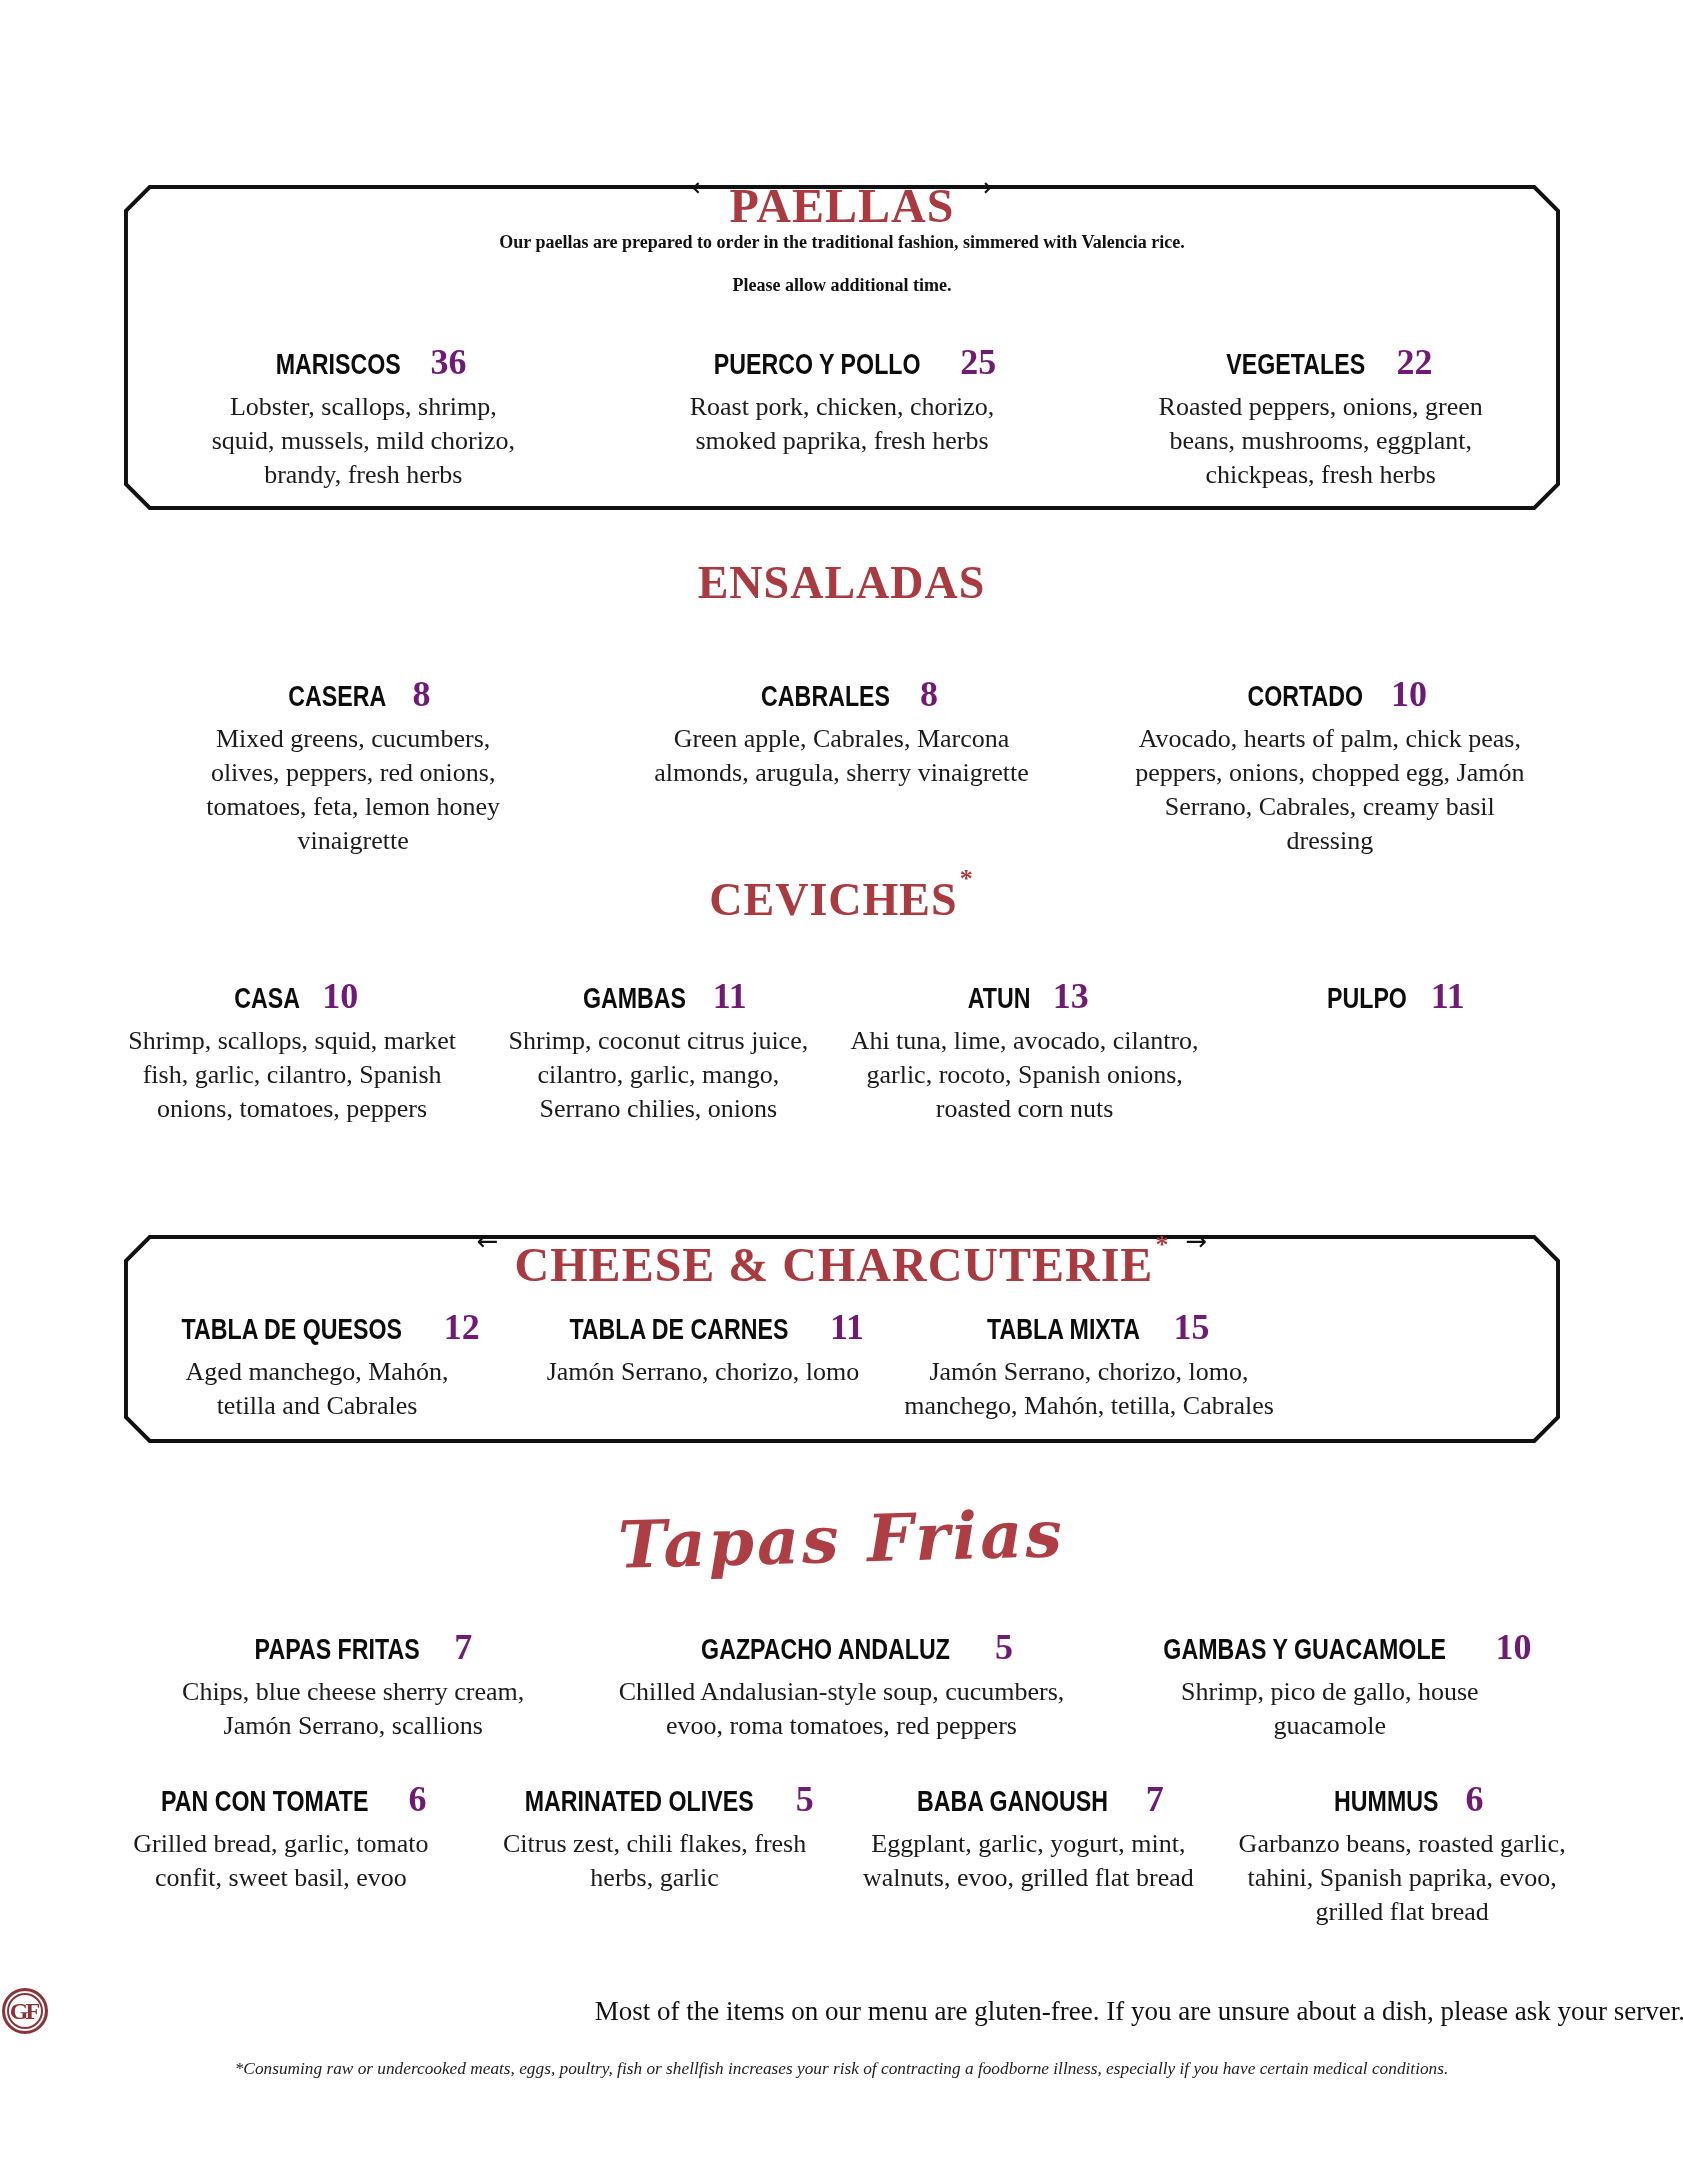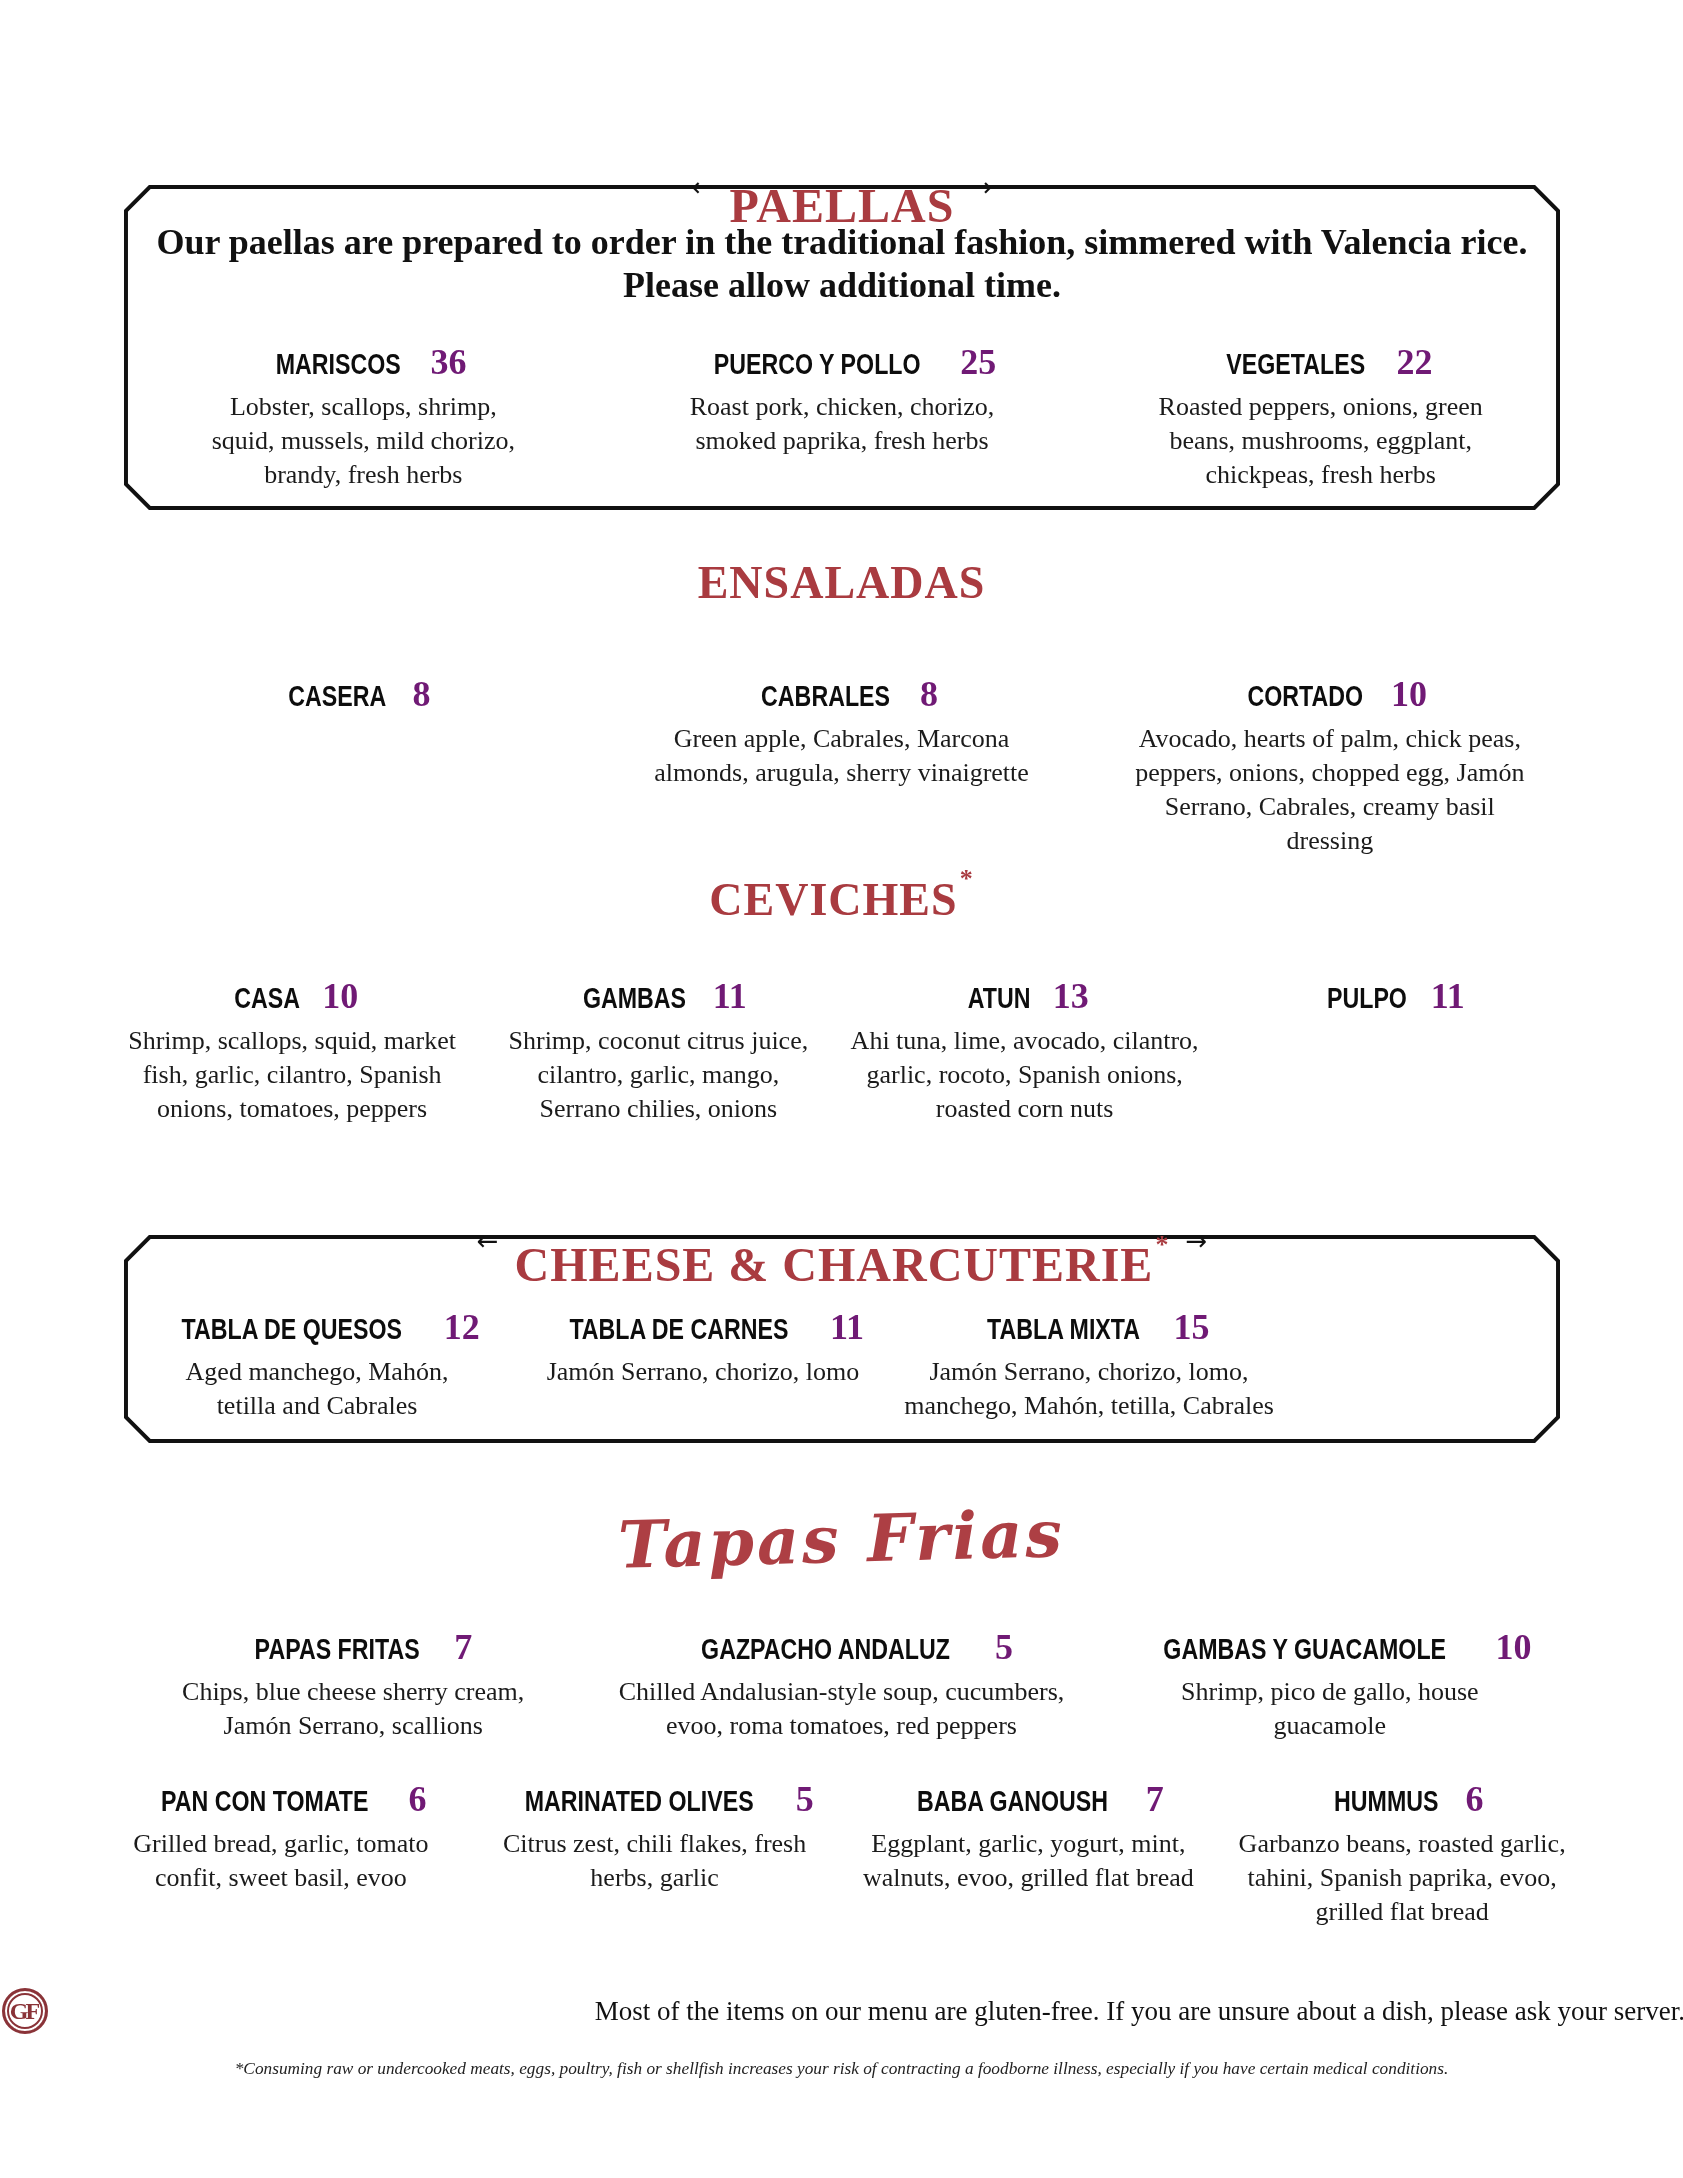--- a/index.html
+++ b/index.html
@@ -13,21 +13,21 @@
 Internal     background:#fff;padding:0 16px;display:flex;align-items:center;gap:16px;white-space:nowrap;z-index:2;}
   .sec-title{font-family:"Liberation Serif",serif;font-weight:bold;color:#a93b40;
      font-size:48px;letter-spacing:1px;line-height:1;margin-top:35px;}
   .sec-title sup{font-size:26px;vertical-align:28px;margin-left:2px;}
   .arrow{font-family:"DejaVu Sans",sans-serif;font-size:26px;color:#111;line-height:1;padding-bottom:4px;}
 
   .free-title{position:absolute;width:100%;text-align:center;}
   .free-title .sec-title{font-size:46px;}
 
   .intro{position:absolute;width:100%;text-align:center;font-weight:bold;
-     font-size:36px;line-height:43px;color:#111;}
+     font-size:18px;line-height:43px;color:#111;}
 
   .items-row{position:absolute;display:flex;}
   .items-row .col{flex:1;display:flex;flex-direction:column;align-items:center;}
   .iname-line{white-space:nowrap;display:flex;align-items:baseline;gap:14px;margin-bottom:7px;}
   .iname{display:inline-block;font-family:"Liberation Sans",sans-serif;font-weight:bold;
      font-size:29px;color:#0d0d0d;letter-spacing:0px;transform:scaleX(0.80);transform-origin:center;}
   .iprice{font-family:"Liberation Serif",serif;font-weight:bold;font-size:36px;color:#701a75;}
   .idesc{text-align:center;font-size:26px;line-height:34px;color:#1b1b1b;}
 
   .script-title{position:absolute;width:100%;text-align:center;
@@ -89,20 +89,21 @@
 
   <div class="free-title" style="top:560px;">
     <span class="sec-title">ENSALADAS</span>
   </div>
   <div class="items-row" style="left:109px;top:673px;width:1465px;">
     <div class="col">
       <div class="iname-line">
         <span class="iname">CASERA</span>
         <span class="iprice">8</span>
       </div>
+      <div class="idesc" style="max-width:342px;">Mixed greens, cucumbers, olives, peppers, red onions, tomatoes, feta, lemon honey vinaigrette</div>
     </div>
     <div class="col">
       <div class="iname-line">
         <span class="iname">CABRALES</span>
         <span class="iprice">8</span>
       </div>
       <div class="idesc" style="max-width:436px;">Green apple, Cabrales, Marcona almonds, arugula, sherry vinaigrette</div>
     </div>
     <div class="col">
       <div class="iname-line">

